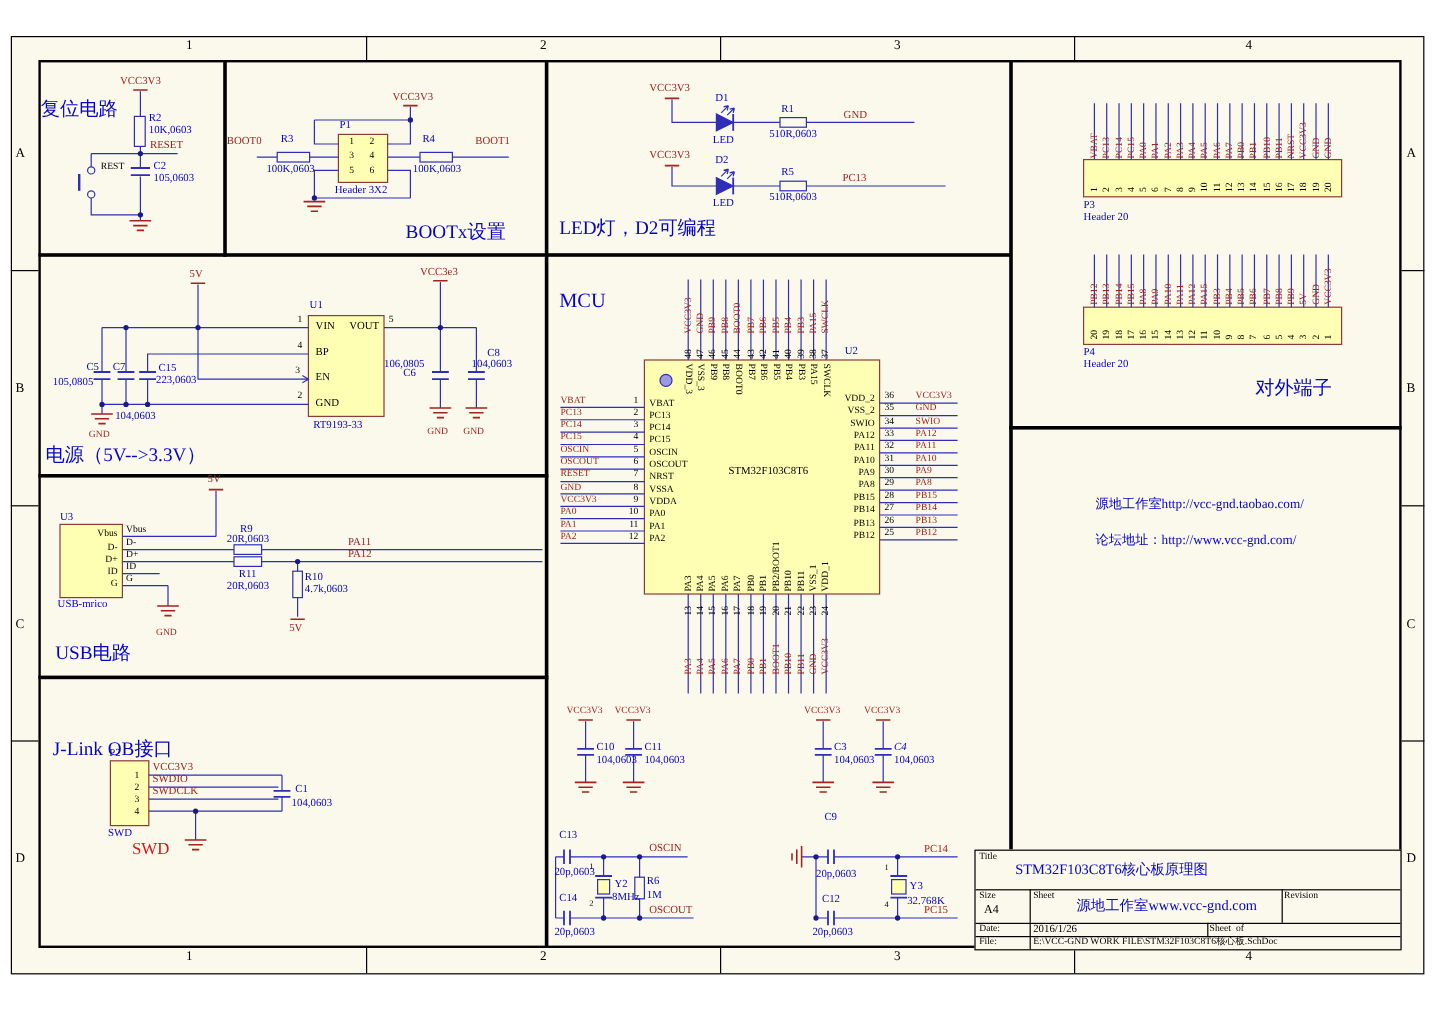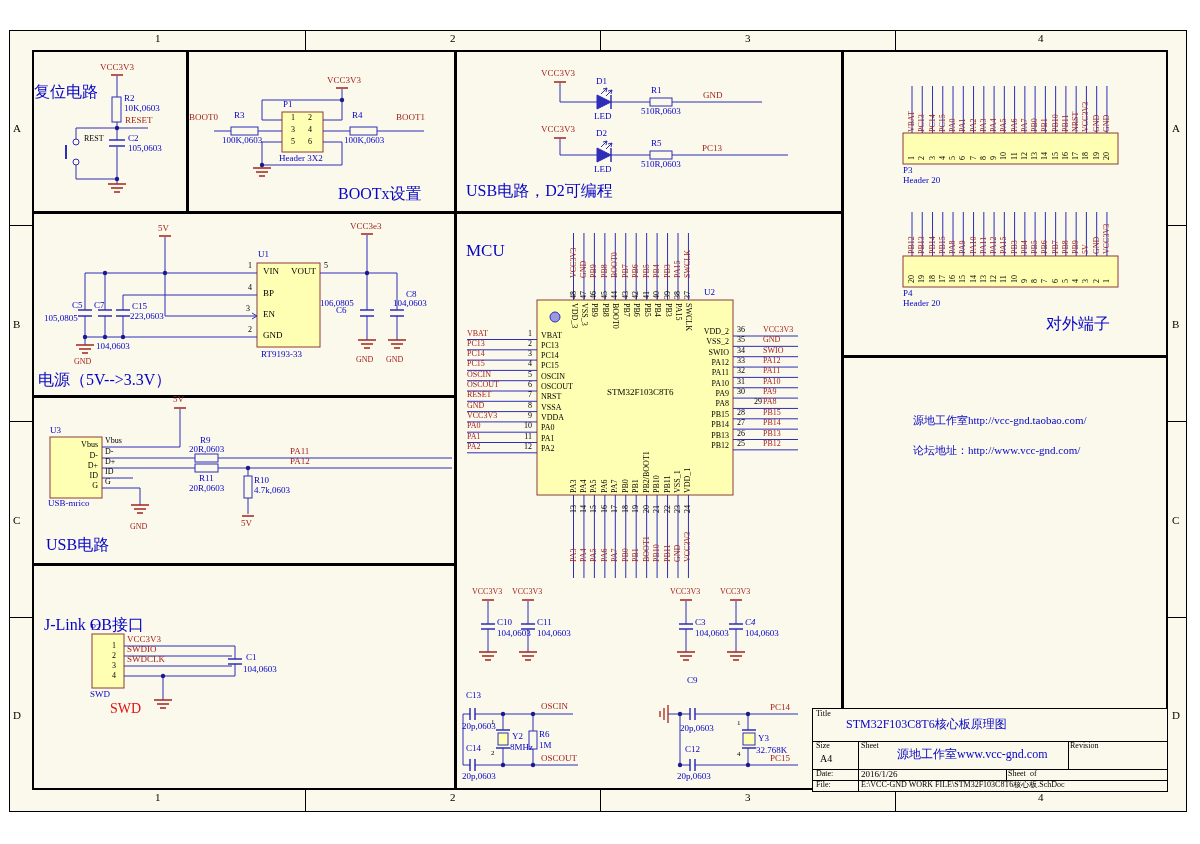--- a/index.html
+++ b/index.html
@@ -231,21 +231,21 @@
   <div class="lb net" style="left:189px;top:113px">BOOT0</div>
   <div class="lb ref" style="left:234px;top:111px">R3</div>
   <div class="lb ref" style="left:222px;top:136px">100K,0603</div>
   <div class="lb ref" style="left:283px;top:100px">P1</div>
   <div class="lb ref" style="left:279px;top:154px">Header 3X2</div>
   <div class="lb net" style="left:327px;top:76px">VCC3V3</div>
   <div class="lb ref" style="left:352px;top:111px">R4</div>
   <div class="lb ref" style="left:344px;top:136px">100K,0603</div>
   <div class="lb net" style="left:396px;top:113px">BOOT1</div>
 
-  <div class="lb t" style="left:466px;top:183px">USB电路，D2可编程</div>
+  <div class="lb t" style="left:466px;top:183px">LED灯，D2可编程</div>
   <div class="lb net" style="left:541px;top:69px">VCC3V3</div>
   <div class="lb ref" style="left:596px;top:77px">D1</div>
   <div class="lb ref" style="left:594px;top:112px">LED</div>
   <div class="lb ref" style="left:651px;top:86px">R1</div>
   <div class="lb ref" style="left:641px;top:107px">510R,0603</div>
   <div class="lb net" style="left:703px;top:91px">GND</div>
   <div class="lb net" style="left:541px;top:125px">VCC3V3</div>
   <div class="lb ref" style="left:596px;top:129px">D2</div>
   <div class="lb ref" style="left:594px;top:165px">LED</div>
   <div class="lb ref" style="left:651px;top:139px">R5</div>
@@ -493,21 +493,21 @@
     <div class="lb net sm" style="left: 763px; top: 357.05px;">PA12</div>
     <div class="lb pin" style="left: 737px; top: 367.4px;">32</div>
     <div class="lb pin ar w70" style="left: 659px; top: 369.4px;">PA11</div>
     <div class="lb net sm" style="left: 763px; top: 367.4px;">PA11</div>
     <div class="lb pin" style="left: 737px; top: 377.75px;">31</div>
     <div class="lb pin ar w70" style="left: 659px; top: 379.75px;">PA10</div>
     <div class="lb net sm" style="left: 763px; top: 377.75px;">PA10</div>
     <div class="lb pin" style="left: 737px; top: 388.1px;">30</div>
     <div class="lb pin ar w70" style="left: 659px; top: 390.1px;">PA9</div>
     <div class="lb net sm" style="left: 763px; top: 388.1px;">PA9</div>
-    <div class="lb pin" style="left: 737px; top: 398.45px; margin-left: 17px;">29</div>
+    <div class="lb pin" style="left: 737px; top: 398.45px;">29</div>
     <div class="lb pin ar w70" style="left: 659px; top: 400.45px;">PA8</div>
     <div class="lb net sm" style="left: 763px; top: 398.45px;">PA8</div>
     <div class="lb pin" style="left: 737px; top: 408.8px;">28</div>
     <div class="lb pin ar w70" style="left: 659px; top: 410.8px;">PB15</div>
     <div class="lb net sm" style="left: 763px; top: 408.8px;">PB15</div>
     <div class="lb pin" style="left: 737px; top: 419.15px;">27</div>
     <div class="lb pin ar w70" style="left: 659px; top: 421.15px;">PB14</div>
     <div class="lb net sm" style="left: 763px; top: 419.15px;">PB14</div>
     <div class="lb pin" style="left: 737px; top: 429.5px;">26</div>
     <div class="lb pin ar w70" style="left: 659px; top: 431.5px;">PB13</div>

